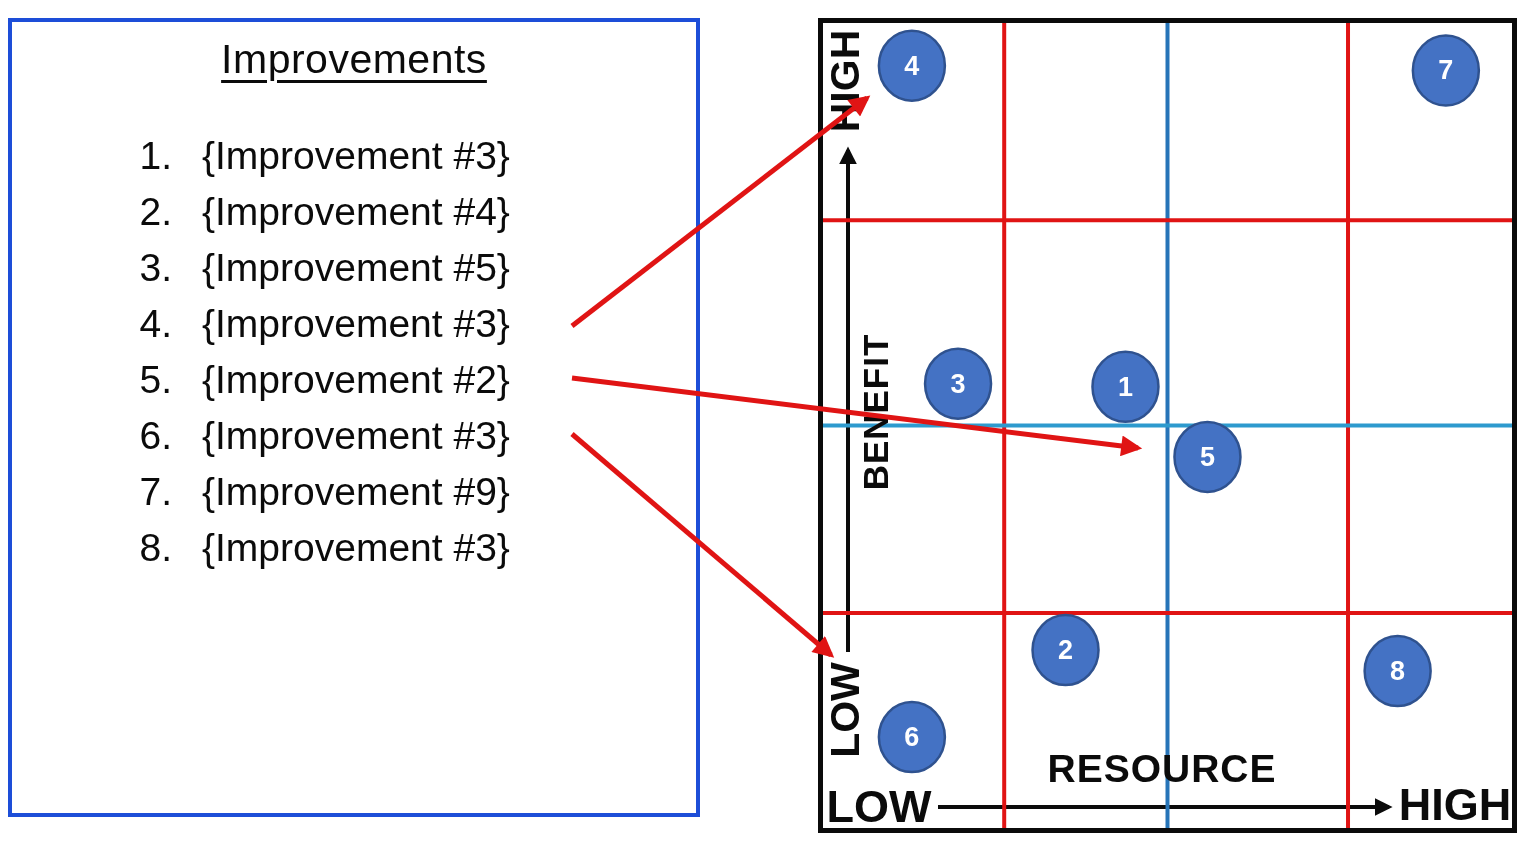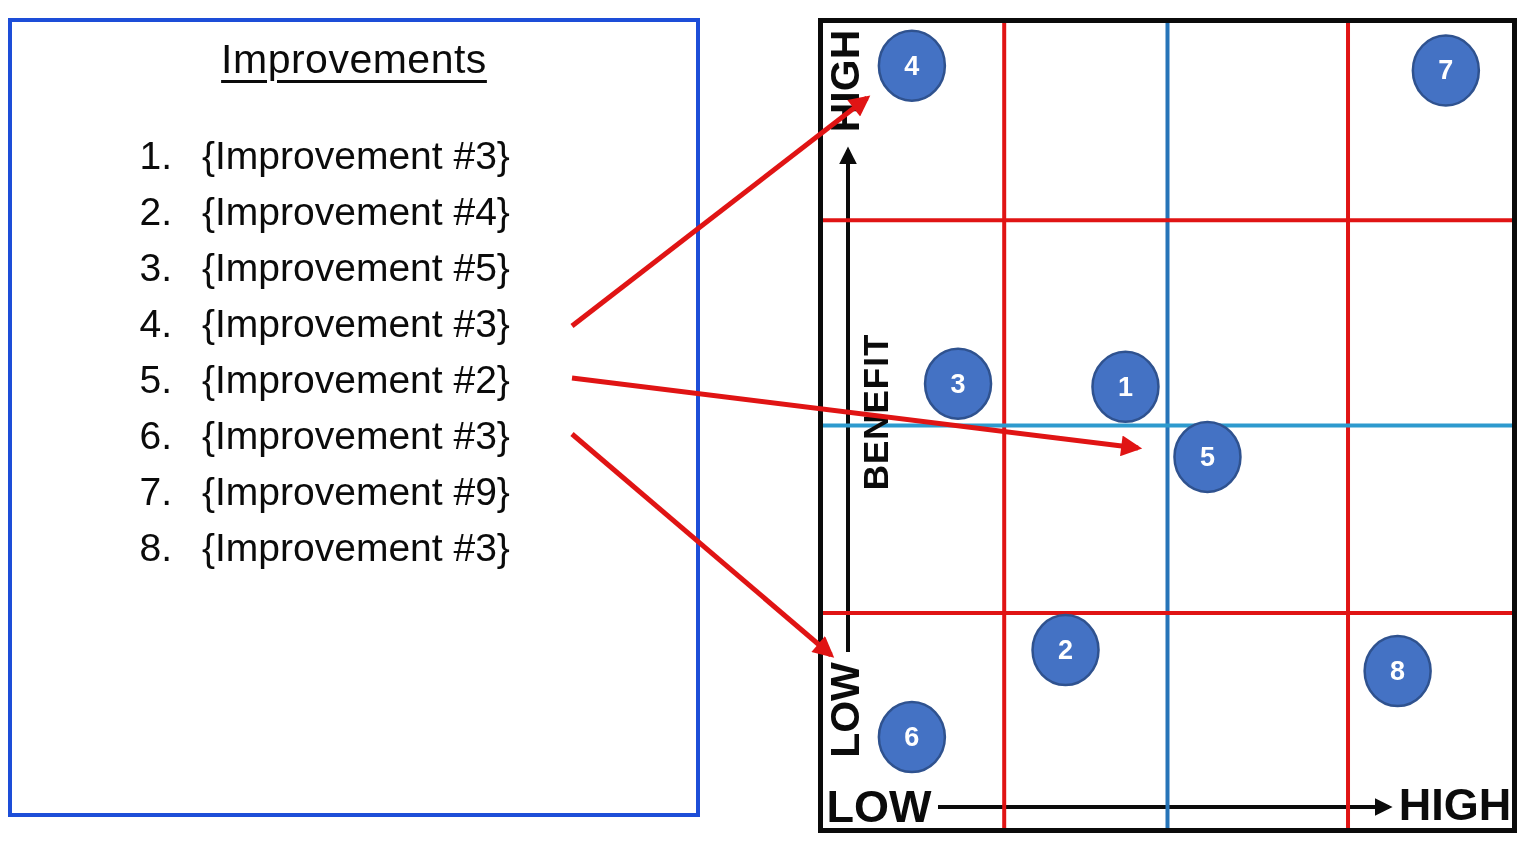--- a/index.html
+++ b/index.html
@@ -122,20 +122,21 @@
         </g>
         <g>
           <ellipse cx="574.6260000000001" cy="648.025" rx="33" ry="35" fill="#4472C4" stroke="#2F528F" stroke-width="2.5"></ellipse>
           <text x="574.6260000000001" y="648.025" text-anchor="middle" dominant-baseline="central" fill="#FFFFFF" font-family="&quot;Liberation Sans&quot;, sans-serif" font-size="27" font-weight="700">8</text>
         </g>
       </svg>
     <span class="axis-label rot lbl-y-high">HIGH</span>
     <span class="axis-label rot lbl-y-title">BENEFIT</span>
     <span class="axis-label rot lbl-y-low">LOW</span>
     <span class="axis-label lbl-x-low">LOW</span>
+    <span class="axis-label lbl-x-title">RESOURCE</span>
     <span class="axis-label lbl-x-high">HIGH</span>
   </section>
 
   <svg class="overlay" width="1536" height="866" viewBox="0 0 1536 866">
     <defs>
       <marker id="arrow-red" markerUnits="strokeWidth" markerWidth="4.6" markerHeight="4.2" viewBox="0 0 10 10" refX="8" refY="5" orient="auto">
         <path d="M0 0 L10 5 L0 10 z" fill="#E01414"></path>
       </marker>
     </defs>
   <line x1="572" y1="326" x2="867" y2="98" stroke="#E01414" stroke-width="5" marker-end="url(#arrow-red)"></line>

